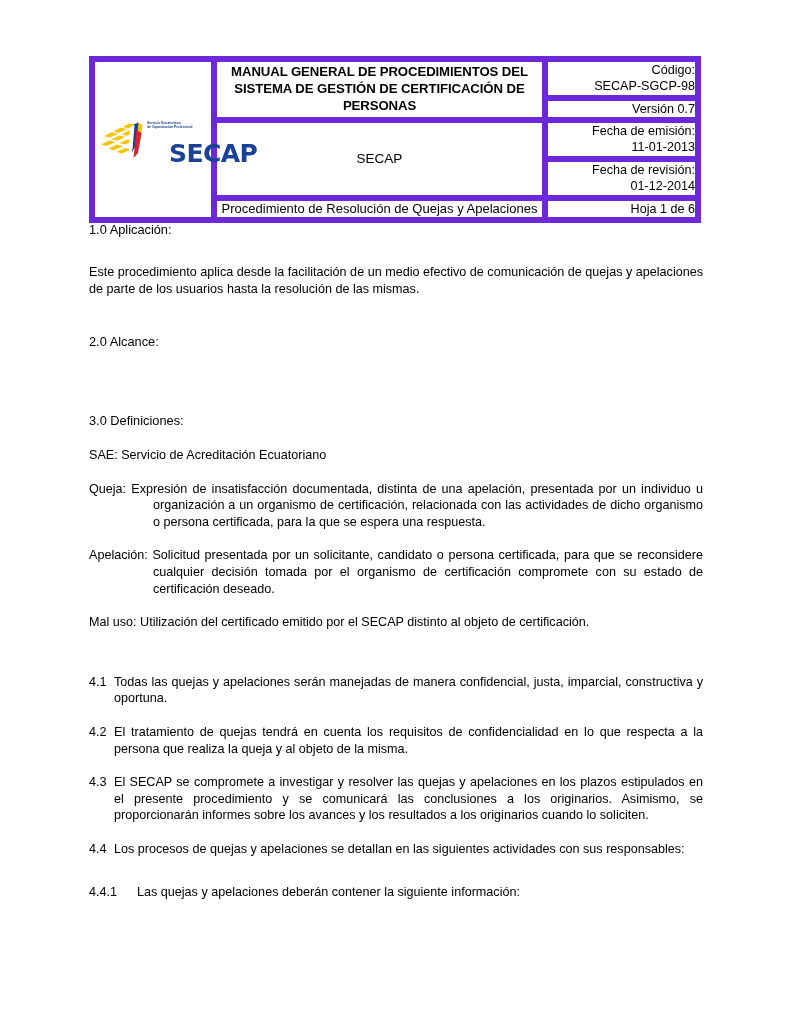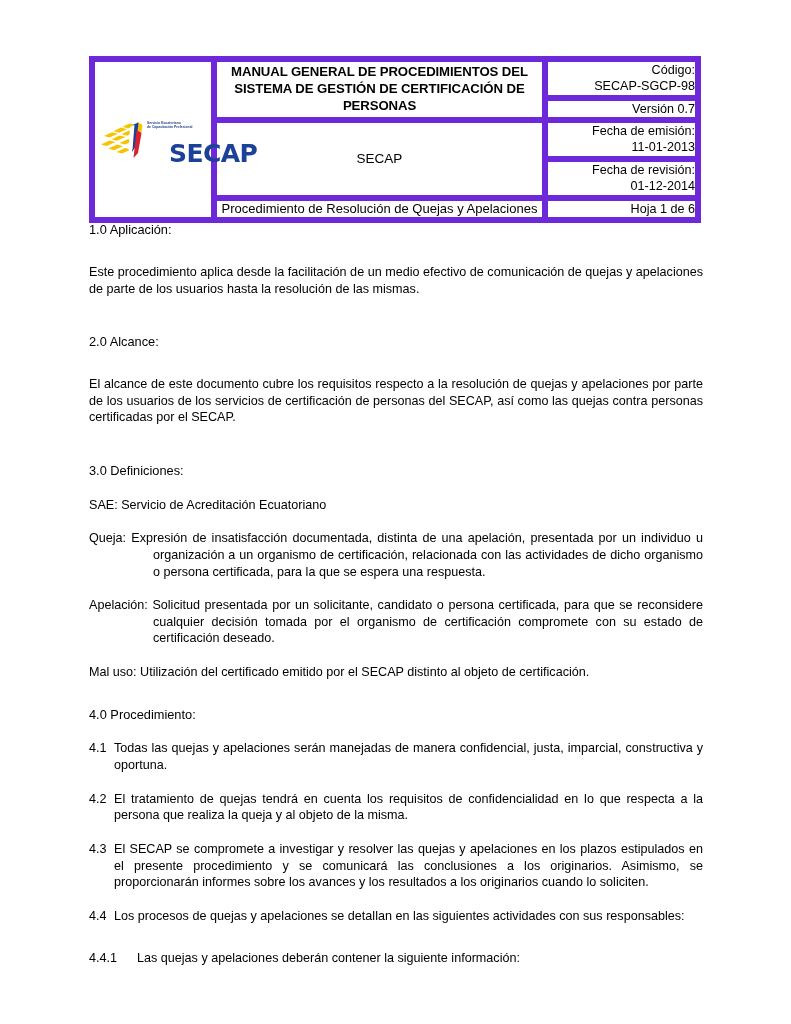--- a/index.html
+++ b/index.html
@@ -254,39 +254,37 @@
 
     <div class="h-sec">1.0  Aplicación:</div>
     <div class="spacer-lg"></div>
     <div class="p-just">Este procedimiento aplica desde la facilitación de un medio efectivo de comunicación de  quejas y apelaciones de parte de los usuarios hasta la resolución de las mismas.</div>
 
     <div class="spacer-lg"></div>
     <div class="spacer-sm"></div>
 
     <div class="h-sec">2.0 Alcance:</div>
     <div class="spacer-lg"></div>
-    <div class="p-just">El alcance de este documento cubre los requisitos respecto a la resolución de quejas y apelaciones por parte de los usuarios de los servicios de certificación de personas del SECAP, así como las quejas contra personas certificadas por el SECAP.</div>
 
     <div class="spacer-lg"></div>
     <div class="spacer-sm"></div>
 
     <div class="h-sec">3.0  Definiciones:</div>
     <div class="spacer-md"></div>
     <div class="p-just no-just">SAE: Servicio de Acreditación Ecuatoriano</div>
     <div class="spacer-md"></div>
     <div class="def">Queja: Expresión de insatisfacción documentada, distinta de una apelación, presentada por un individuo u organización a un organismo de certificación, relacionada con las actividades de dicho organismo o persona certificada, para la que se espera una respuesta.</div>
     <div class="spacer-md"></div>
     <div class="def">Apelación: Solicitud presentada por un solicitante, candidato o persona certificada, para que se reconsidere cualquier decisión tomada por el organismo de certificación compromete con su estado de certificación deseado.</div>
     <div class="spacer-md"></div>
     <div class="p-just no-just">Mal uso: Utilización del certificado emitido por el SECAP distinto al objeto de certificación.</div>
 
     <div class="spacer-md"></div>
     <div class="spacer-xs"></div>
 
-    <div class="h-sec">4.0 Procedimiento:</div>
     <div class="spacer-md"></div>
 
     <div class="num-row">
       <span class="num num-w1">4.1</span>
       <span class="txt">Todas las quejas y apelaciones serán manejadas de manera confidencial, justa, imparcial,  constructiva y oportuna.</span>
     </div>
     <div class="spacer-md"></div>
 
     <div class="num-row">
       <span class="num num-w1">4.2</span>

